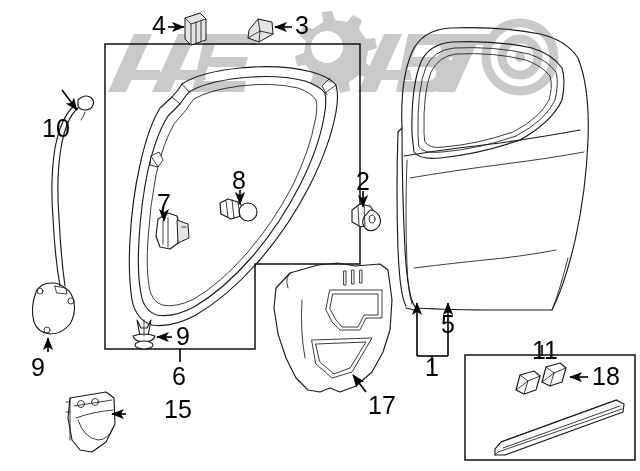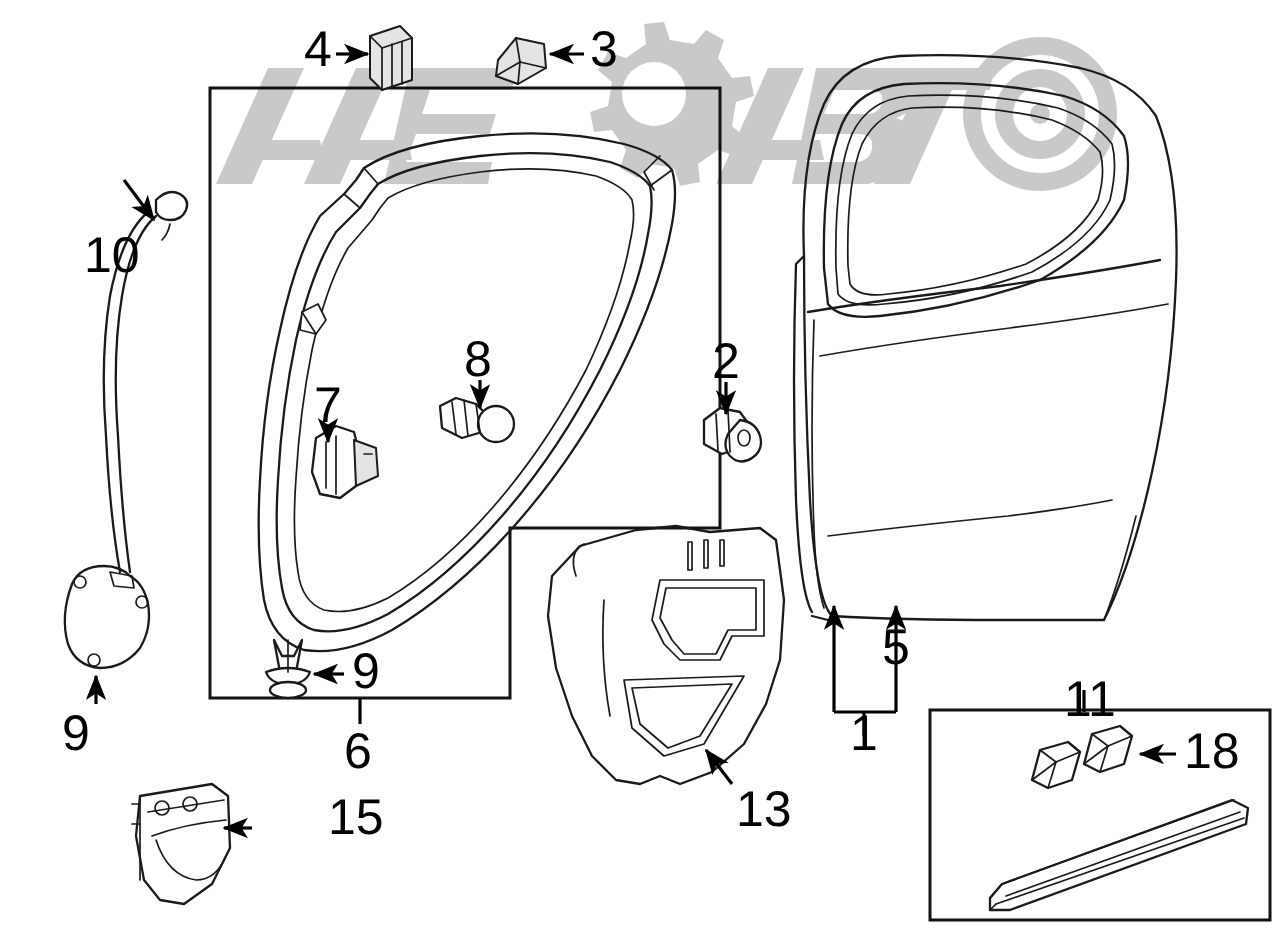--- a/index.html
+++ b/index.html
@@ -337,19 +337,19 @@
   <div class="num" style="left:152px; top:13px;">4</div>
   <div class="num" style="left:295px; top:13px;">3</div>
   <div class="num" style="left:42px; top:72px;margin-top:44px;">10</div>
   <div class="num" style="left:232px; top:168px;">8</div>
   <div class="num" style="left:157px; top:191px;">7</div>
   <div class="num" style="left:356px; top:169px;">2</div>
   <div class="num" style="left:176px; top:324px;">9</div>
   <div class="num" style="left:172px; top:364px;">6</div>
   <div class="num" style="left:31px; top:355px;">9</div>
   <div class="num" style="left:131px; top:397px;margin-left:33px;">15</div>
-  <div class="num" style="left:368px; top:393px;">13</div>
+  <div class="num" style="left:368px; top:393px;">17</div>
   <div class="num" style="left:441px; top:312px;">5</div>
   <div class="num" style="left:425px; top:355px;">1</div>
   <div class="num" style="left:532px; top:338px;">11</div>
   <div class="num" style="left:592px; top:364px;">18</div>
 
 </div>
 
 </body></html>

